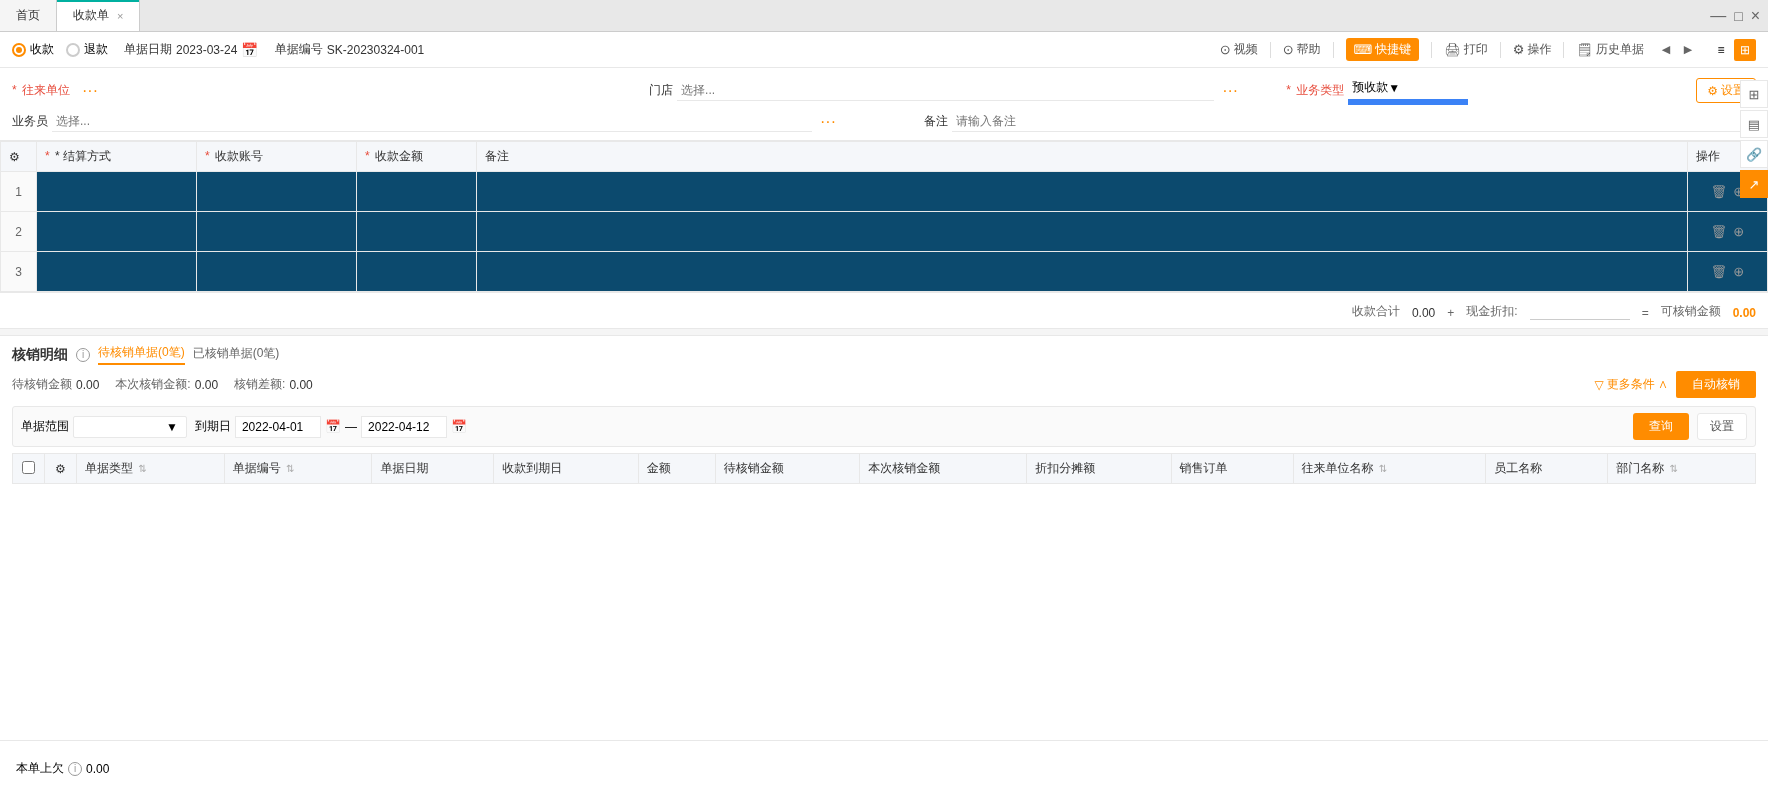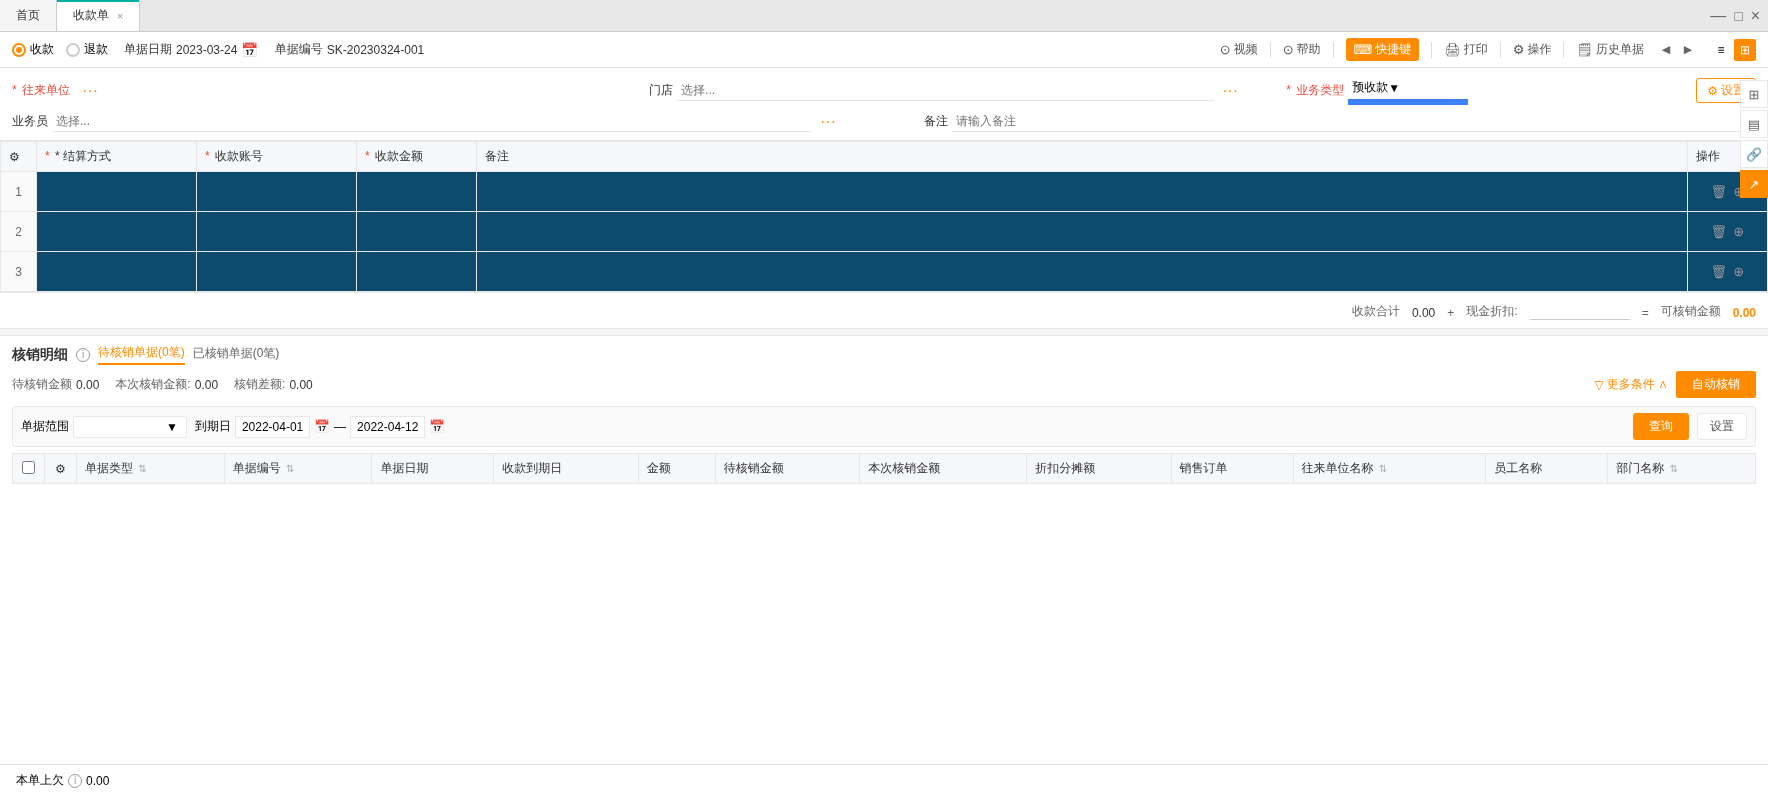--- a/index.html
+++ b/index.html
@@ -438,21 +438,21 @@
     }
     .date-range {
       display: flex;
       align-items: center;
       gap: 4px;
     }
     .date-input {
       border: 1px solid #e8e8e8;
       padding: 3px 6px;
       outline: none;
-      width: 75px;
+      width: 86px;
       font-size: 12px;
       background: #fff;
     }
     .calendar-icon {
       cursor: pointer;
       color: #999;
       font-size: 13px;
     }
     .query-btn {
       background: #ff8c00;
@@ -514,21 +514,21 @@
       display: flex;
       align-items: center;
       justify-content: space-between;
       padding: 8px 16px;
       border-top: 1px solid #e8e8e8;
       background: #fff;
       position: fixed;
       bottom: 0;
       left: 0;
       right: 0;
-      height: 32px;
+      height: 56px;
     }
     .footer-left {
       display: flex;
       align-items: center;
       gap: 4px;
     }
     .footer-info-icon {
       width: 14px;
       height: 14px;
       border-radius: 50%;

